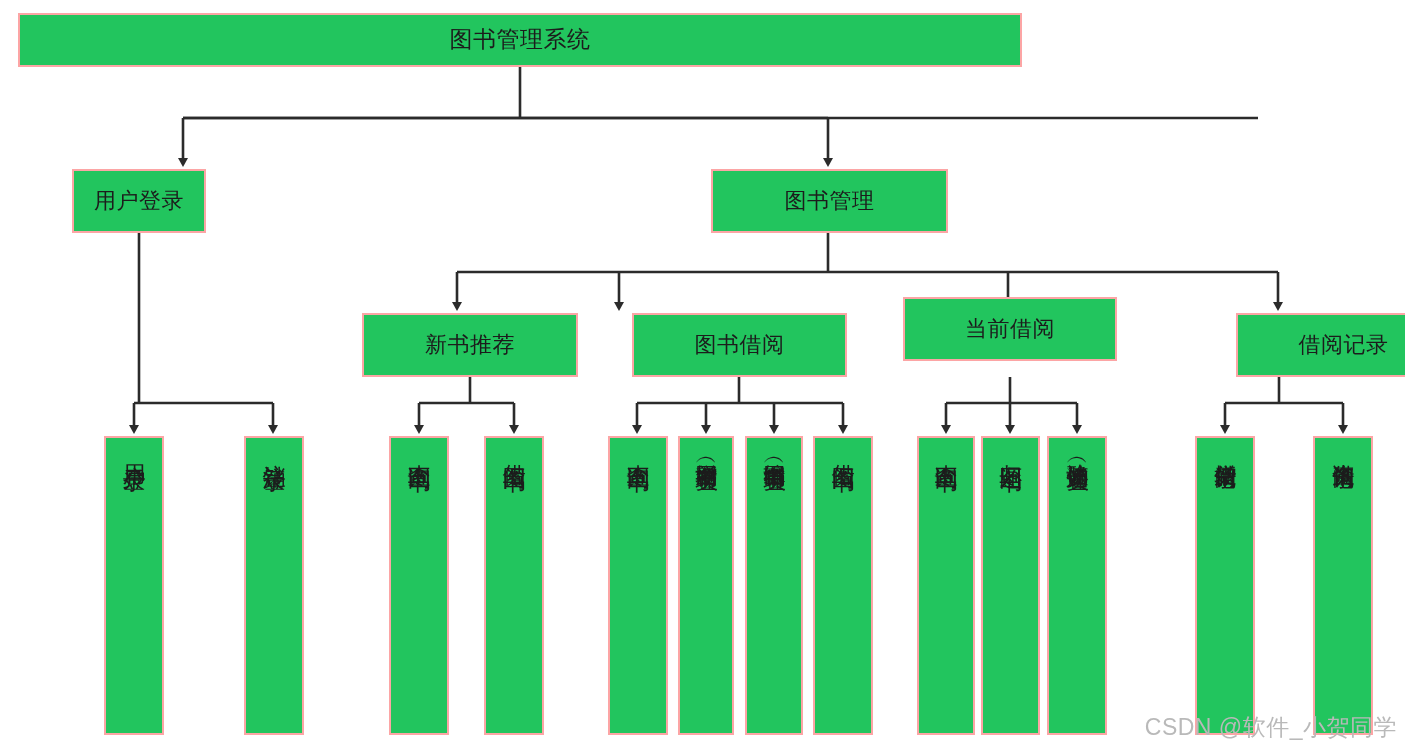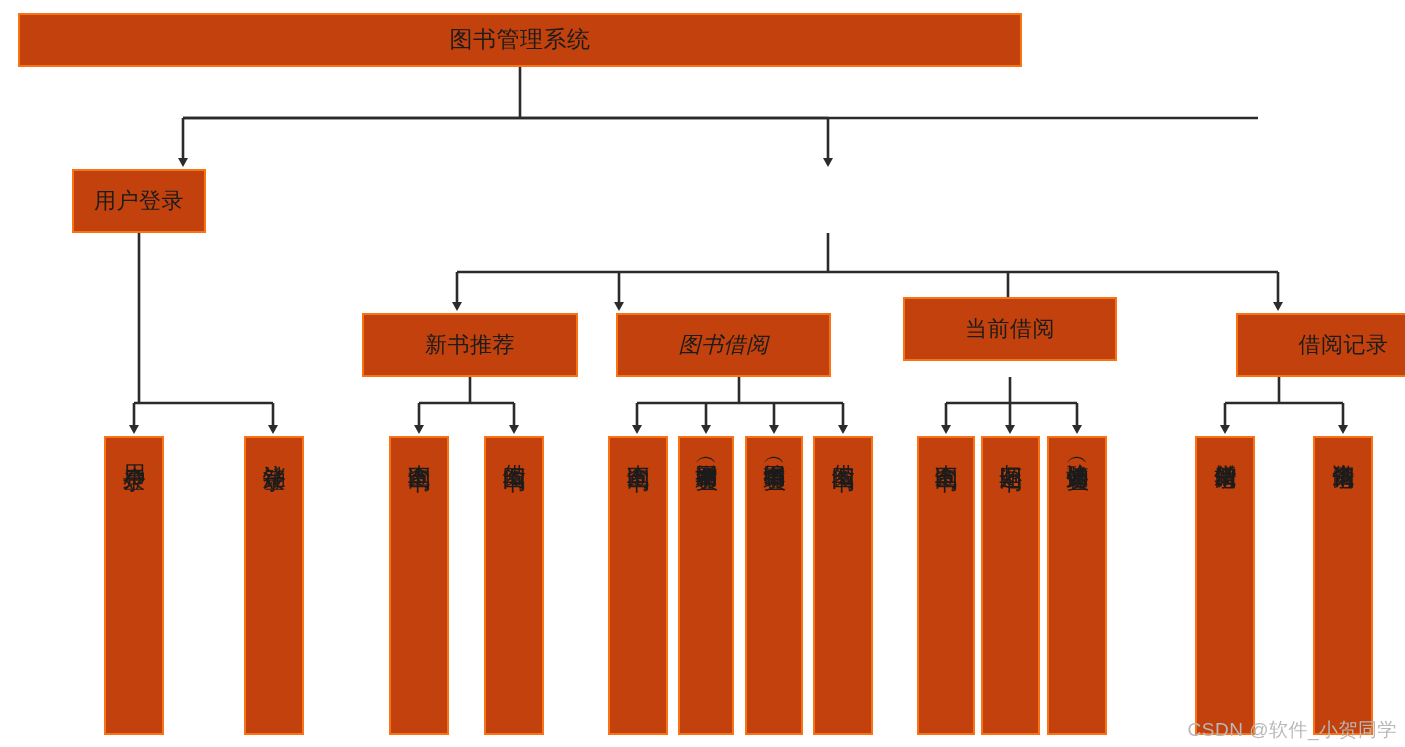--- a/index.html
+++ b/index.html
@@ -23,22 +23,22 @@
     position: absolute;
     left: 0;
     top: 0;
     width: 1405px;
     height: 747px;
     pointer-events: none;
   }
   .node {
     position: absolute;
     box-sizing: border-box;
-    background: #c2410c;
-    border: 2px solid #f97316;
+    background: #22c55e;
+    border: 2px solid #fca5a5;
     display: flex;
     align-items: center;
     justify-content: center;
   }
   .node .label {
     display: block;
     text-align: center;
     letter-spacing: 0.5px;
     color: #1c1c1c;
   }
@@ -66,21 +66,21 @@
   }
   .node.v.tall .label {
     font-size: 22px;
     line-height: 1.22;
     letter-spacing: 1px;
   }
   .watermark {
     position: absolute;
     right: 8px;
     bottom: 4px;
-    font-size: 19px;
+    font-size: 23px;
     color: #b9b9b9;
     white-space: nowrap;
     letter-spacing: 0.5px;
     font-family: "Liberation Sans", "DejaVu Sans", sans-serif;
   }
 </style>
 </head>
 <body>
 
 <div id="canvas">
@@ -136,25 +136,28 @@
     </g>
   </svg>
 
   <div class="node h root" style="left:18px; top:13px; width:1004px; height:54px;">
     <span class="label">图书管理系统</span>
   </div>
 
   <div class="node h" style="left:72px; top:169px; width:134px; height:64px;">
     <span class="label">用户登录</span>
   </div>
+  <div class="node h" style="left:711px; top:169px; width:237px; height:64px;">
+    <span class="label">图书管理</span>
+  </div>
 
   <div class="node h" style="left:362px; top:313px; width:216px; height:64px;">
     <span class="label">新书推荐</span>
   </div>
-  <div class="node h" style="left:616px; top:313px; width:215px; height:64px;font-style:italic;">
+  <div class="node h" style="left:632px; top:313px; width:215px; height:64px;">
     <span class="label">图书借阅</span>
   </div>
   <div class="node h" style="left:903px; top:297px; width:214px; height:64px;">
     <span class="label">当前借阅</span>
   </div>
   <div class="node h" style="left:1236px; top:313px; width:215px; height:64px;">
     <span class="label">借阅记录</span>
   </div>
 
   <div class="node v" style="left:104px; top:436px; width:60px; height:299px;">

